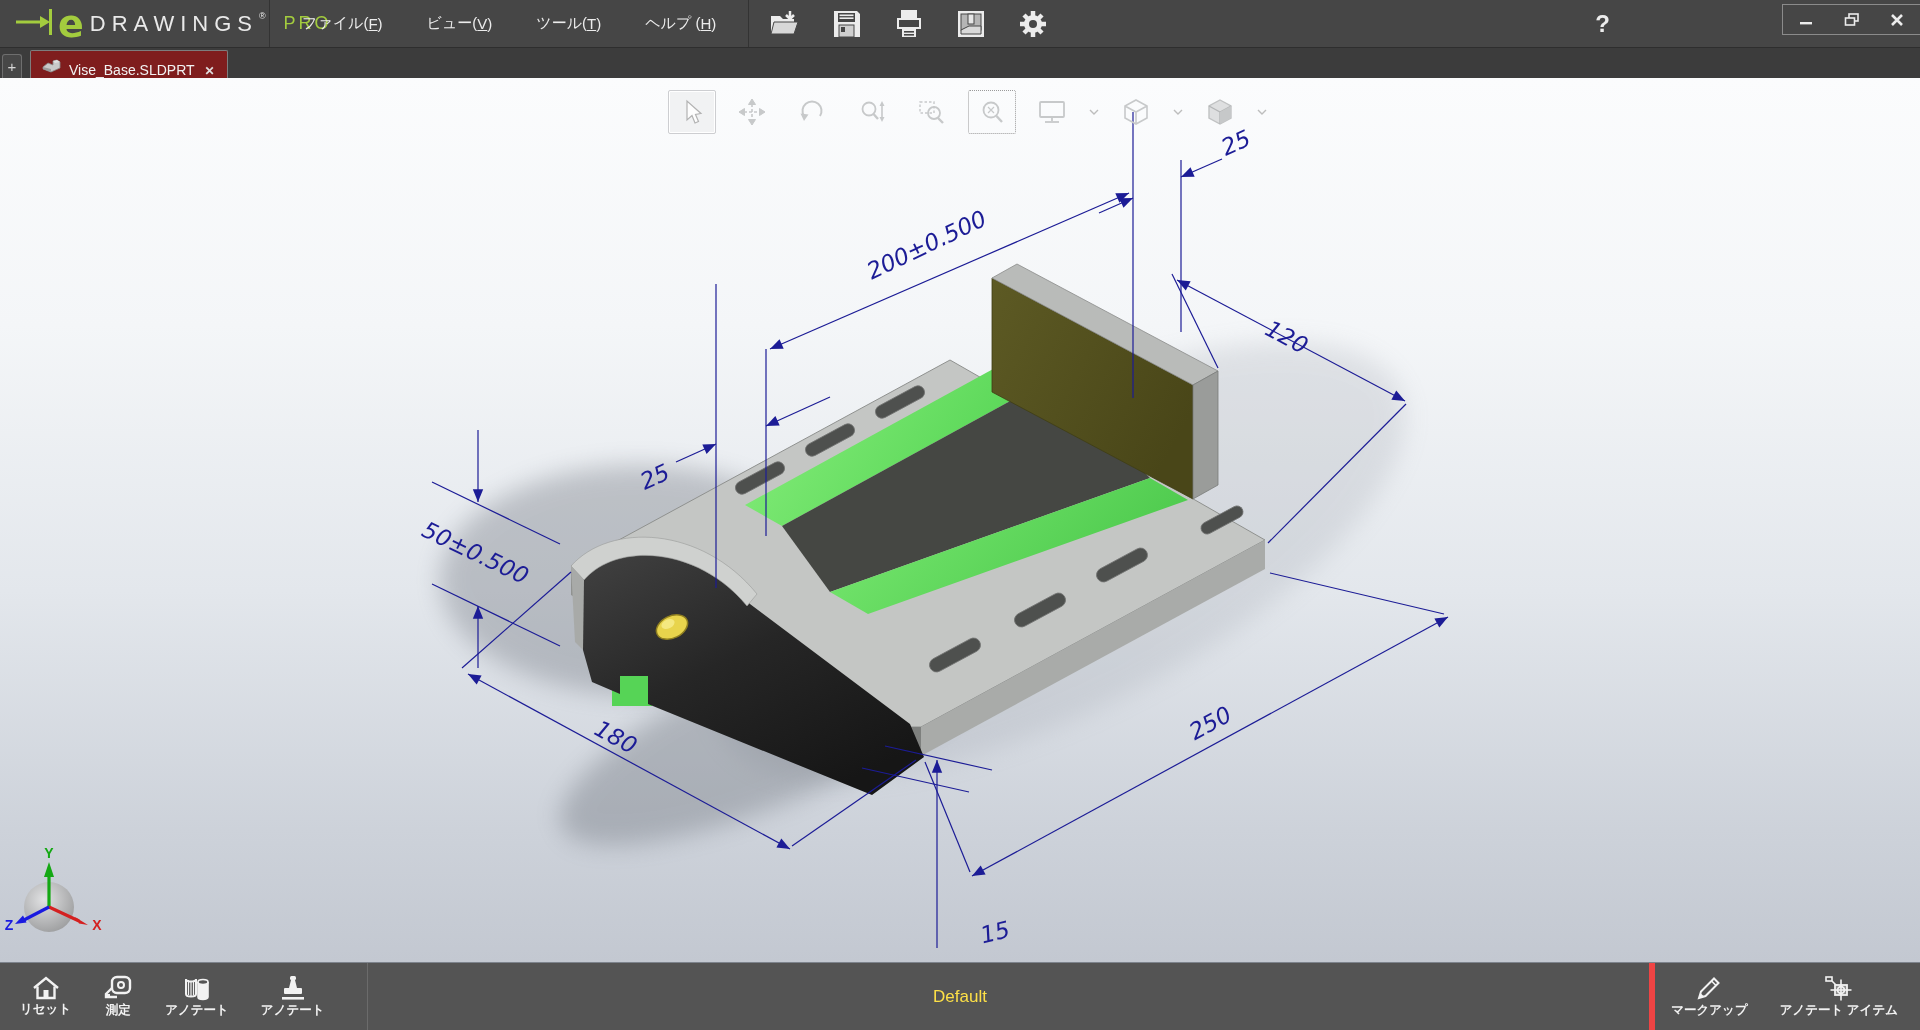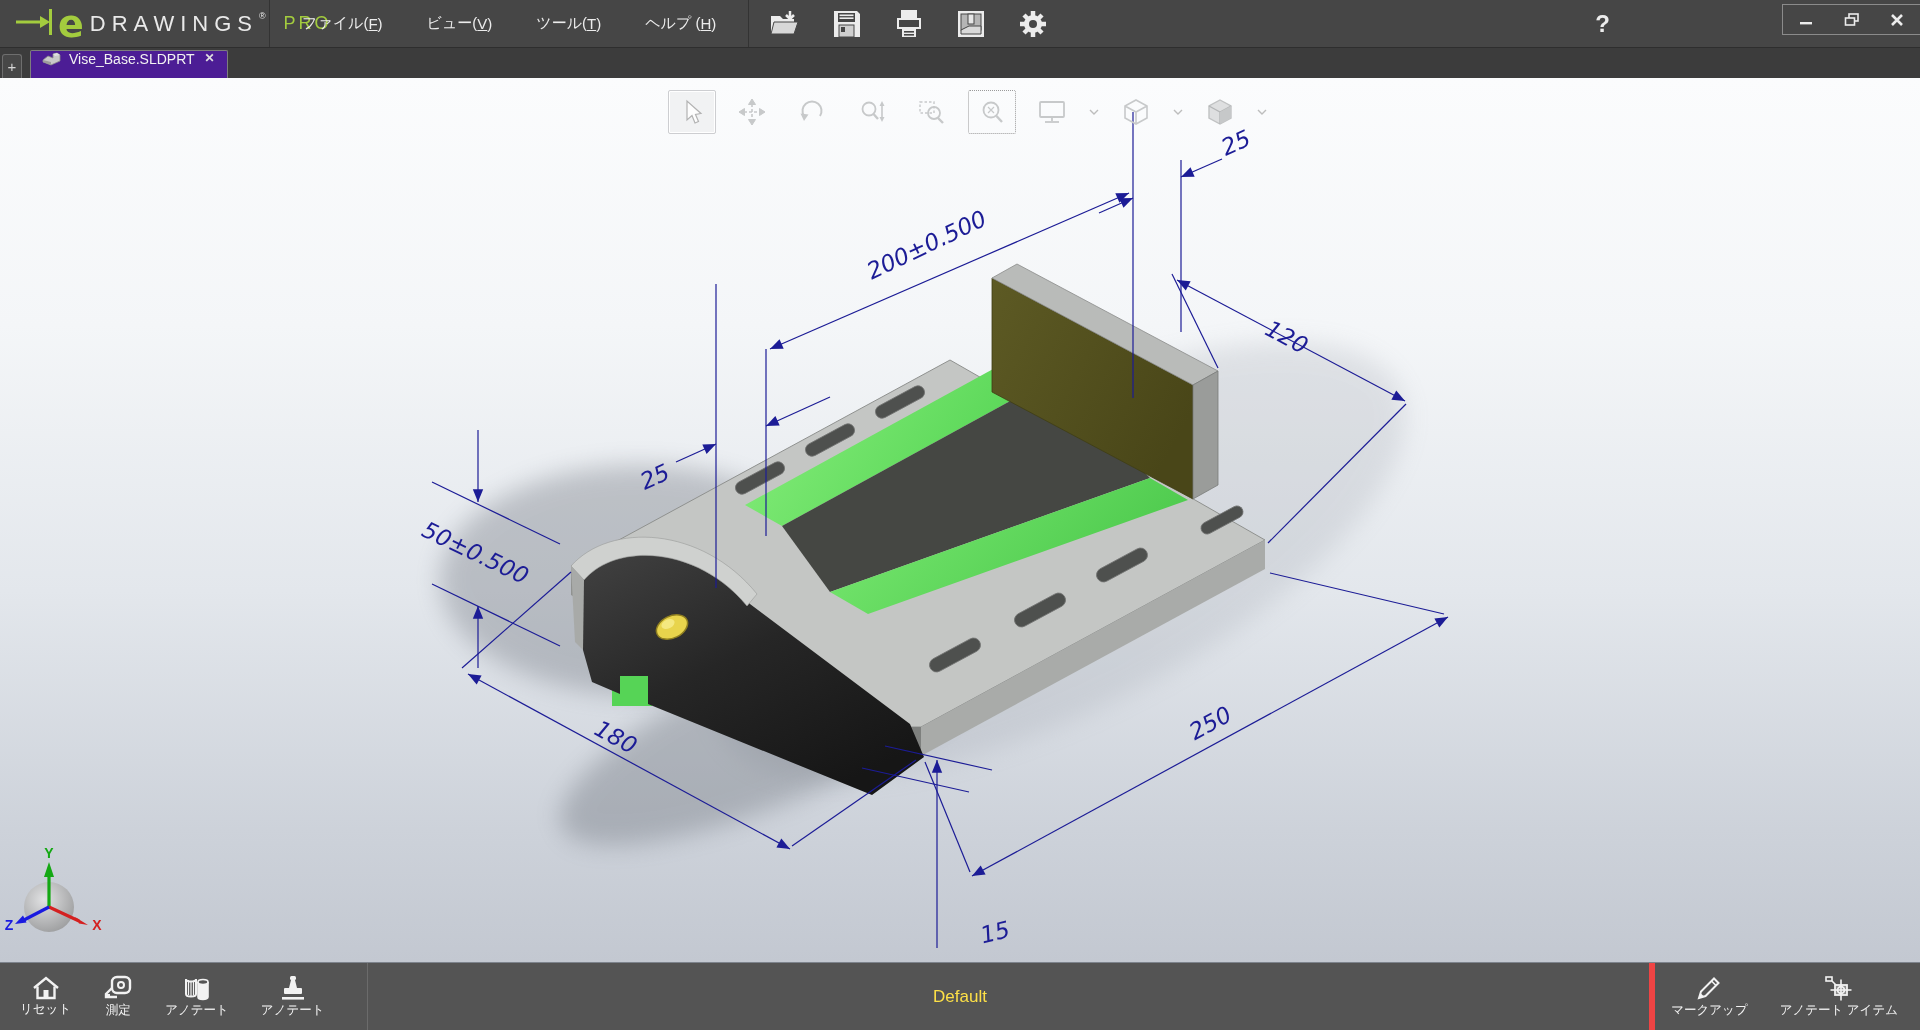--- a/index.html
+++ b/index.html
@@ -21,42 +21,42 @@
   .tb-tools { display:flex; align-items:center; gap:26px; height:100%; padding-left:18px; border-left:1px solid #333; }
   .tb-btn { width:36px; height:36px; display:flex; align-items:center; justify-content:center; }
   .tb-btn svg { display:block; }
   .help-q { margin-left:auto; margin-right:310px; color:#ececec; font-size:24px; font-weight:bold; }
   .win-group { position:absolute; top:4px; right:0; width:138px; height:31px; border:1px solid #8b8b8b; border-right:none; display:flex; }
   .win-btn { flex:1; display:flex; align-items:center; justify-content:center; }
 
   
   .tabstrip { height:30px; background:#3c3c3c; display:flex; align-items:flex-end; flex:0 0 30px; }
   .newtab { width:20px; height:24px; margin-left:2px; background:#474747; border:1px solid #6e6e6e; border-bottom:none; border-radius:3px 3px 0 0; color:#d6d6d6; font-size:15px; display:flex; align-items:center; justify-content:center; }
-  .tab { margin-left:8px; height:28px; min-width:198px; background:#4c1d95; border:1px solid #7d7d7d; border-bottom:none; border-radius:2px 2px 0 0; display:flex; align-items:flex-start; padding:0 10px; gap:8px; }
+  .tab { margin-left:8px; height:28px; min-width:198px; background:#7f1d1d; border:1px solid #7d7d7d; border-bottom:none; border-radius:2px 2px 0 0; display:flex; align-items:flex-end; padding:0 10px; gap:8px; }
   .tab-label { color:#f2f2f2; font-size:14px; }
   .tab-close { color:#e0e0e0; font-size:12px; font-weight:bold; padding:0 2px; }
 
   
   .viewport { position:relative; flex:1 1 auto; height:884px; background:linear-gradient(180deg,#fbfcfd 0%, #f4f6f8 28%, #e3e7ec 58%, #cdd2da 85%, #c3c8d1 100%); overflow:hidden; }
   .canvas-svg { position:absolute; left:0; top:0; }
 
   
   .vtb { position:absolute; left:668px; top:12px; display:flex; align-items:center; gap:12px; z-index:5; }
   .vtb-cell { width:48px; height:44px; display:flex; align-items:center; justify-content:center; border-radius:2px; }
   .vtb-cell.active { background:#f1f2f3; border:1px solid #cdced1; box-shadow:0 0 0 1px #fff inset; }
   .vtb-cell.focus { border:1px dotted #9a9a9a; }
   .vtb-caret { width:12px; display:flex; align-items:center; justify-content:center; }
 
   
   .bottombar { position:relative; height:68px; flex:0 0 68px; background:#545454; border-top:1px solid #7d838c; display:flex; align-items:center; }
   .bb-group { display:flex; align-items:stretch; height:100%; }
   .bb-left { padding-left:4px; }
   .bb-right { margin-left:auto; border-left:6px solid #ef4444; padding-right:6px; }
   .bb-sep { width:1px; background:#6b6b6b; height:100%; margin-left:26px; }
-  .bb-btn { display:flex; flex-direction:column; align-items:center; justify-content:center; padding:0 16px; }
+  .bb-btn { display:flex; flex-direction:column; align-items:center; justify-content:center; padding:0 16px;font-weight:bold; }
   .bb-label { color:#f2f2f2; font-size:12.5px; white-space:nowrap; }
   .bb-center { position:absolute; left:50%; top:50%; transform:translate(-50%,-50%); color:#fde047; font-size:17px; }
 </style>
 </head>
 <body>
 
 <div class="app">
 
   <div class="titlebar">
     <div class="logo">

